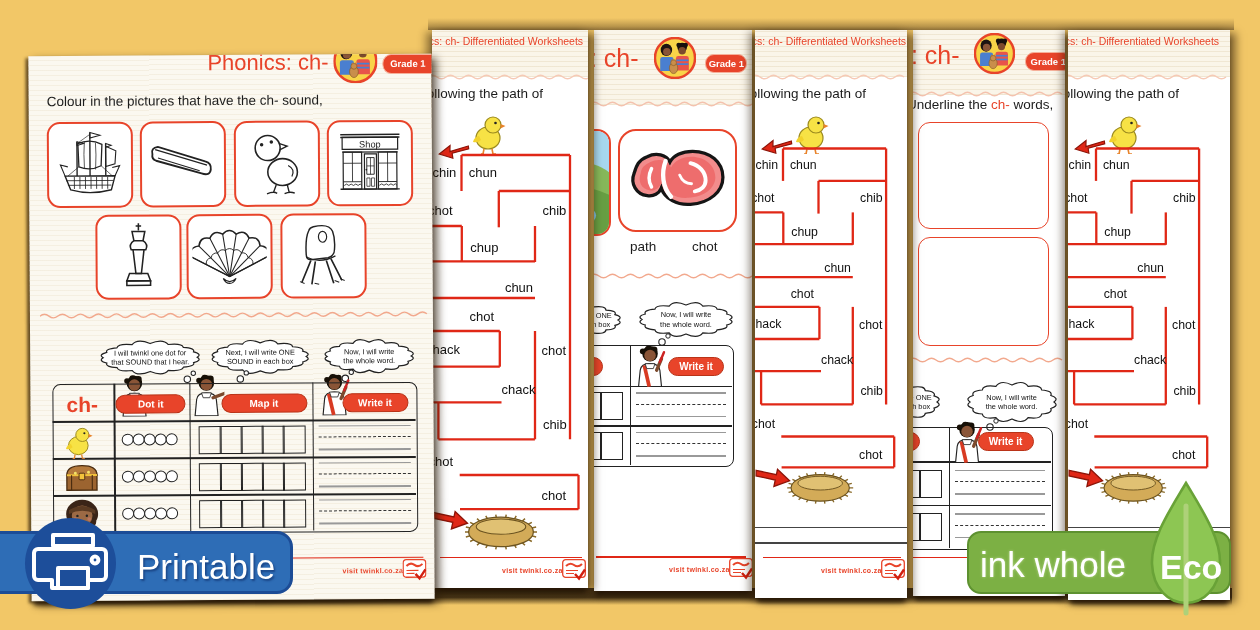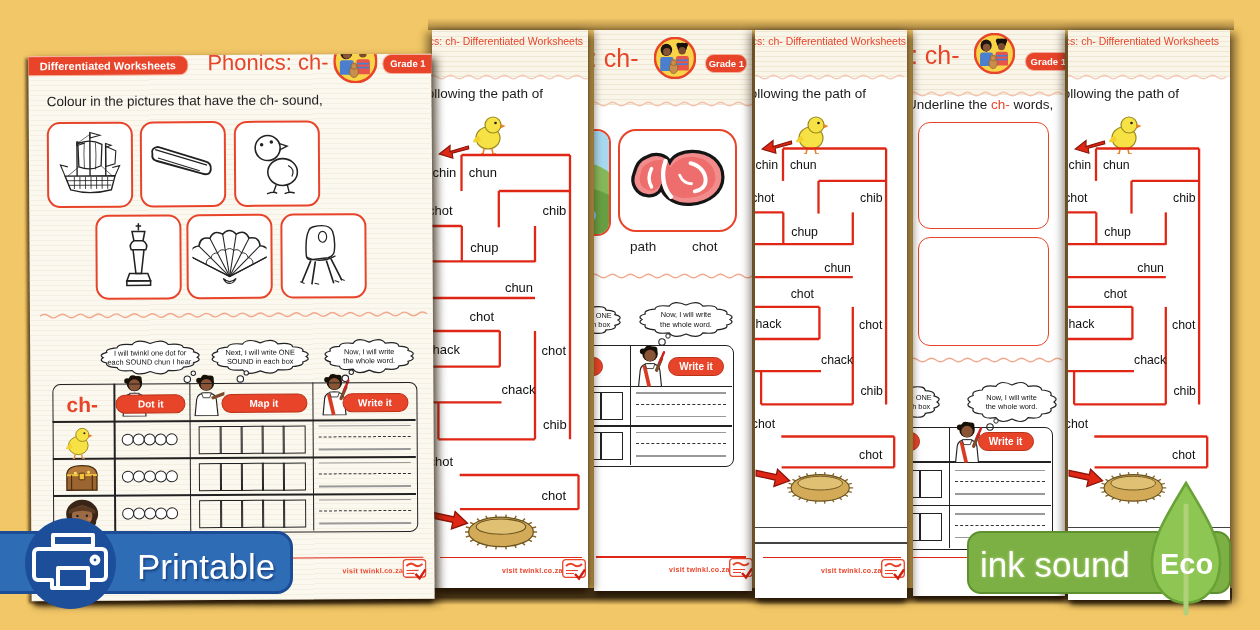--- a/index.html
+++ b/index.html
@@ -410,21 +410,20 @@
     </svg>
     <svg style="position:absolute;left:31.349999999999998px;top:438.90000000000003px" width="68.39999999999999" height="36.0" viewBox="0 0 72 42">
       <path d="M69.5,22.0 L74.5,22.0 M68.1,26.1 L72.9,27.2 M64.2,29.8 L68.4,32.0 M57.9,33.0 L61.2,36.0 M49.9,35.2 L52.0,38.8 M40.8,36.4 L41.5,40.3 M31.2,36.4 L30.5,40.3 M22.1,35.2 L20.0,38.8 M14.1,33.0 L10.8,36.0 M7.8,29.8 L3.6,32.0 M3.9,26.1 L-0.9,27.2 M2.5,22.0 L-2.5,22.0 M3.9,17.9 L-0.9,16.8 M7.8,14.2 L3.6,12.0 M14.1,11.0 L10.8,8.0 M22.1,8.8 L20.0,5.2 M31.2,7.6 L30.5,3.7 M40.8,7.6 L41.5,3.7 M49.9,8.8 L52.0,5.2 M57.9,11.0 L61.2,8.0 M64.2,14.2 L68.4,12.0 M68.1,17.9 L72.9,16.8" stroke="#8a6a28" stroke-width="1.6" fill="none"></path>
       <ellipse cx="36" cy="22" rx="34" ry="15.5" fill="#d3ab58" stroke="#6b5320" stroke-width="1.3"></ellipse>
       <ellipse cx="36" cy="16.5" rx="26" ry="8" fill="#e0c173" stroke="#6b5320" stroke-width="1.1"></ellipse>
     </svg>
     <div style="position:absolute;left:-2px;top:496.7px;width:164px;height:1.5px;background:#444"></div>
     <div style="position:absolute;left:-2px;top:512.4px;width:164px;height:1.5px;background:#444"></div>
   </div>
 <div style="position:absolute;left:30px;top:55px;width:403px;height:545px;background-color:#fbf8f0;background-image:repeating-linear-gradient(0deg,rgba(236,226,204,0.42) 0px,rgba(236,226,204,0.42) 1px,transparent 1px,transparent 5px);;transform:rotate(-0.35deg);transform-origin:50% 50%;box-shadow:5px 4px 8px rgba(43,26,8,.68), -3px 2px 3px rgba(43,26,8,.6), 0 6px 5px -2px rgba(28,17,4,.85);overflow:hidden;z-index:6">
-    <div style="position:absolute;left:-1px;top:0px;width:159px;height:17.5px;background:#e8442a;border:1.5px solid #f6b09a;border-radius:0 9px 9px 0;display:flex;align-items:center;justify-content:center;color:#fff;font-size:11px;font-weight:bold">Differentiated Worksheets</div>
     <div style="position:absolute;left:179px;top:-5.5px;font-size:22px;color:#e8442a;white-space:nowrap">Phonics: ch-</div>
     <svg style="position:absolute;left:305px;top:-15px" width="44" height="44" viewBox="0 0 44 44">
       <defs>
         <clipPath id="lc3277">
           <circle cx="22" cy="22" r="20.6"></circle>
         </clipPath>
       </defs>
       <circle cx="22" cy="22" r="21" fill="#f9d448" stroke="#e8442a" stroke-width="2.6"></circle>
       <g clip-path="url(#lc3277)">
         <ellipse cx="13" cy="13.5" rx="6" ry="6.5" fill="#1d1412"></ellipse>
@@ -469,20 +468,38 @@
       </svg></div>
     <div style="position:absolute;left:205.2px;top:65.5px;width:86px;height:86px;border:2px solid #e8442a;border-radius:13px;background:#fff;padding:4px;box-sizing:border-box"><svg width="100%" height="100%" viewBox="0 0 80 80" fill="none" stroke="#222" stroke-width="1.7">
         <circle cx="30" cy="23" r="13.5"></circle>
         <ellipse cx="46" cy="49" rx="16" ry="14.5"></ellipse>
         <path d="M42,18 l9,3 -8,4" stroke-width="1.5"></path>
         <circle cx="23.5" cy="19.5" r="1.9" fill="#222" stroke="none"></circle>
         <circle cx="34" cy="16.5" r="1.9" fill="#222" stroke="none"></circle>
         <path d="M52,42 q8,4 4,12" stroke-width="1.3"></path>
         <path d="M39,63 l-3,8 m-7,1.5 q7,-3 11,-0.5 m11,-9 l2,8 m-5,1.5 q6,-3 11,-0.5" stroke-width="1.5"></path>
       </svg></div>
+    <div style="position:absolute;left:297.6px;top:65.5px;width:86px;height:86px;border:2px solid #e8442a;border-radius:13px;background:#fff;padding:4px;box-sizing:border-box"><svg width="100%" height="100%" viewBox="0 0 80 80" fill="none" stroke="#222" stroke-width="1.3">
+        <path d="M8,9 h64 M8,12 h64" stroke-width="1.6"></path>
+        <rect x="10" y="12" width="60" height="13"></rect>
+        <text x="40" y="23" font-size="10" text-anchor="middle" fill="#222" stroke="none" font-family="Liberation Sans">Shop</text>
+        <path d="M10,28 h60" stroke-width="1.4"></path>
+        <rect x="11" y="28" width="20" height="40"></rect>
+        <rect x="49" y="28" width="20" height="40"></rect>
+        <path d="M21,28 V60 M11,40 h20 M49,40 h20 M59,28 V60" stroke-width="0.9"></path>
+        <path d="M11,60 h20 M49,60 h20" stroke-width="1"></path>
+        <path d="M12,64 q2.5,-3 5,0 q2.5,-3 5,0 q2.5,-3 5,0 q2.5,-3 4,0 M50,64 q2.5,-3 5,0 q2.5,-3 5,0 q2.5,-3 5,0 q2.5,-3 4,0" stroke-width="0.9"></path>
+        <rect x="34" y="30" width="13" height="38"></rect>
+        <rect x="36.5" y="34" width="8" height="18" stroke-width="1"></rect>
+        <path d="M36.5,43 h8 M40.5,34 V52" stroke-width="0.8"></path>
+        <rect x="36.5" y="56" width="3.4" height="9" stroke-width="0.8"></rect>
+        <rect x="41.5" y="56" width="3.4" height="9" stroke-width="0.8"></rect>
+        <circle cx="36" cy="47" r="0.9" fill="#222" stroke="none"></circle>
+        <path d="M8,68 h64" stroke-width="1.4"></path>
+      </svg></div>
     <div style="position:absolute;left:65.7px;top:159.3px;width:86px;height:85px;border:2px solid #e8442a;border-radius:13px;background:#fff;padding:4px;box-sizing:border-box"><svg width="100%" height="100%" viewBox="0 0 80 80" fill="none" stroke="#222" stroke-width="1.7">
         <path d="M37,6 h6 M40,3 v8"></path>
         <path d="M33,12 h14 l-2,10 h-10 Z"></path>
         <path d="M35,22 q-6,4 -3,10 h16 q3,-6 -3,-10"></path>
         <path d="M34,32 l3,26 h6 l3,-26"></path>
         <path d="M30,58 h20 l3,8 h-26 Z"></path>
         <path d="M27,66 h26 v5 h-26 Z"></path>
       </svg></div>
     <div style="position:absolute;left:157px;top:159.3px;width:86px;height:85px;border:2px solid #e8442a;border-radius:13px;background:#fff;padding:4px;box-sizing:border-box"><svg width="100%" height="100%" viewBox="0 0 80 80" fill="none" stroke="#222">
         <path d="M-2.4,39.9 L40.0,62.0 L82.4,39.9" stroke-width="1.5"></path>
@@ -509,21 +526,21 @@
       <path d="M0,3 q4.5,-3.6 9,0 q4.5,3.6 9,0 q4.5,-3.6 9,0 q4.5,3.6 9,0 q4.5,-3.6 9,0 q4.5,3.6 9,0 q4.5,-3.6 9,0 q4.5,3.6 9,0 q4.5,-3.6 9,0 q4.5,3.6 9,0 q4.5,-3.6 9,0 q4.5,3.6 9,0 q4.5,-3.6 9,0 q4.5,3.6 9,0 q4.5,-3.6 9,0 q4.5,3.6 9,0 q4.5,-3.6 9,0 q4.5,3.6 9,0 q4.5,-3.6 9,0 q4.5,3.6 9,0 q4.5,-3.6 9,0 q4.5,3.6 9,0 q4.5,-3.6 9,0 q4.5,3.6 9,0 q4.5,-3.6 9,0 q4.5,3.6 9,0 q4.5,-3.6 9,0 q4.5,3.6 9,0 q4.5,-3.6 9,0 q4.5,3.6 9,0 q4.5,-3.6 9,0 q4.5,3.6 9,0 q4.5,-3.6 9,0 q4.5,3.6 9,0 q4.5,-3.6 9,0 q4.5,3.6 9,0 q4.5,-3.6 9,0 q4.5,3.6 9,0 q4.5,-3.6 9,0 q4.5,3.6 9,0 q4.5,-3.6 9,0 q4.5,3.6 9,0 q4.5,-3.6 9,0" fill="none" stroke="#f2a98e" stroke-width="1.4"></path>
     </svg>
     <div style="position:absolute;left:69px;top:284px;width:102px;height:36px">
       <svg width="102" height="50" viewBox="0 0 102 50" style="position:absolute;left:0;top:0;overflow:visible">
         <path d="M98.0,18.0 Q103.2,21.1 94.4,23.4 Q96.2,27.0 84.2,27.9 Q83.0,32.3 69.0,30.9 Q63.9,37.3 51.0,32.0 Q38.1,37.3 33.0,30.9 Q19.0,32.3 17.8,27.9 Q5.8,27.0 7.6,23.4 Q-1.2,21.1 4.0,18.0 Q-1.2,14.9 7.6,12.6 Q5.8,9.0 17.8,8.1 Q19.0,3.7 33.0,5.1 Q38.1,-1.3 51.0,4.0 Q63.9,-1.3 69.0,5.1 Q83.0,3.7 84.2,8.1 Q96.2,9.0 94.4,12.6 Q103.2,14.9 98.0,18.0 Z" fill="#fff" stroke="#222" stroke-width="1.2"></path>
         <circle cx="88" cy="40" r="3.2" fill="#fff" stroke="#222" stroke-width="1.1"></circle>
         <circle cx="94" cy="34" r="2.2" fill="#fff" stroke="#222" stroke-width="1"></circle>
       </svg>
       <div style="position:absolute;left:0;top:0;width:100%;height:36px;display:flex;flex-direction:column;align-items:center;justify-content:center;font-size:7.4px;line-height:1.25;color:#111;text-align:center">
         <div>I will twinkl one dot for</div>
-        <div>each SOUND chun I hear.</div>
+        <div>that SOUND that I hear.</div>
       </div>
     </div>
     <div style="position:absolute;left:180px;top:284px;width:100px;height:36px">
       <svg width="100" height="50" viewBox="0 0 100 50" style="position:absolute;left:0;top:0;overflow:visible">
         <path d="M96.0,18.0 Q101.2,21.1 92.5,23.4 Q94.4,27.0 82.5,27.9 Q81.4,32.3 67.6,30.9 Q62.6,37.3 50.0,32.0 Q37.4,37.3 32.4,30.9 Q18.6,32.3 17.5,27.9 Q5.6,27.0 7.5,23.4 Q-1.2,21.1 4.0,18.0 Q-1.2,14.9 7.5,12.6 Q5.6,9.0 17.5,8.1 Q18.6,3.7 32.4,5.1 Q37.4,-1.3 50.0,4.0 Q62.6,-1.3 67.6,5.1 Q81.4,3.7 82.5,8.1 Q94.4,9.0 92.5,12.6 Q101.2,14.9 96.0,18.0 Z" fill="#fff" stroke="#222" stroke-width="1.2"></path>
         <circle cx="30" cy="40" r="3.2" fill="#fff" stroke="#222" stroke-width="1.1"></circle>
         <circle cx="36" cy="34" r="2.2" fill="#fff" stroke="#222" stroke-width="1"></circle>
       </svg>
       <div style="position:absolute;left:0;top:0;width:100%;height:36px;display:flex;flex-direction:column;align-items:center;justify-content:center;font-size:7.4px;line-height:1.25;color:#111;text-align:center">
         <div>Next, I will write ONE</div>
@@ -670,17 +687,17 @@
 <div style="position:absolute;left:-20px;top:531px;width:313px;height:63px;background:#2e6db6;border:3px solid #1c4c96;border-radius:16px;box-sizing:border-box;z-index:10"></div>
 <div style="position:absolute;left:24.5px;top:518px;width:91px;height:91px;border-radius:50%;background:#1d4e9a;z-index:11"></div>
 <svg style="position:absolute;left:24px;top:524px;z-index:12" width="92" height="72" viewBox="0 0 92 72" fill="none" stroke="#fff" stroke-width="4" stroke-linejoin="round">
     <rect x="29" y="11" width="40" height="11"></rect>
     <path d="M14,25 h64 a4,4 0 0 1 4,4 v23 a4,4 0 0 1 -4,4 h-14 v8 h-36 v-8 h-14 a4,4 0 0 1 -4,-4 v-23 a4,4 0 0 1 4,-4 Z"></path>
     <rect x="34" y="44" width="30" height="20"></rect>
     <circle cx="71" cy="36" r="3.4"></circle>
   </svg>
 <div style="position:absolute;left:137px;top:547px;z-index:11;color:#fff;font-size:35px;text-shadow:1.5px 1.5px 2px rgba(22,62,126,.85);white-space:nowrap">Printable</div>
 <div style="position:absolute;left:966.7px;top:531px;width:264px;height:63px;background:#7cb044;border:2.5px solid #5d9130;border-radius:14px;box-sizing:border-box;z-index:10"></div>
-<div style="position:absolute;left:980px;top:545px;z-index:11;color:#fff;font-size:35px;text-shadow:0 0 3px rgba(208,232,168,.75);white-space:nowrap">ink sound</div>
+<div style="position:absolute;left:980px;top:545px;z-index:11;color:#fff;font-size:35px;text-shadow:0 0 3px rgba(208,232,168,.75);white-space:nowrap">ink whole</div>
 <svg style="position:absolute;left:1148px;top:480px;z-index:11" width="78" height="138" viewBox="0 0 78 138">
     <path d="M38,3 C22,30 3,58 4,84 C5,109 21,123 38,123 C55,123 71,109 72,84 C73,58 54,30 38,3 Z" fill="#8dc653" stroke="#69a237" stroke-width="2.6"></path>
     <path d="M38,26 V133" stroke="#aed179" stroke-width="5" stroke-linecap="round"></path>
   </svg>
-<div style="position:absolute;left:1160px;top:548px;z-index:12;color:#fff;font-size:29px;font-weight:bold">Eco</div>
+<div style="position:absolute;left:1160px;top:548px;z-index:12;color:#fff;font-size:34px;font-weight:bold">Eco</div>
 </body></html>

